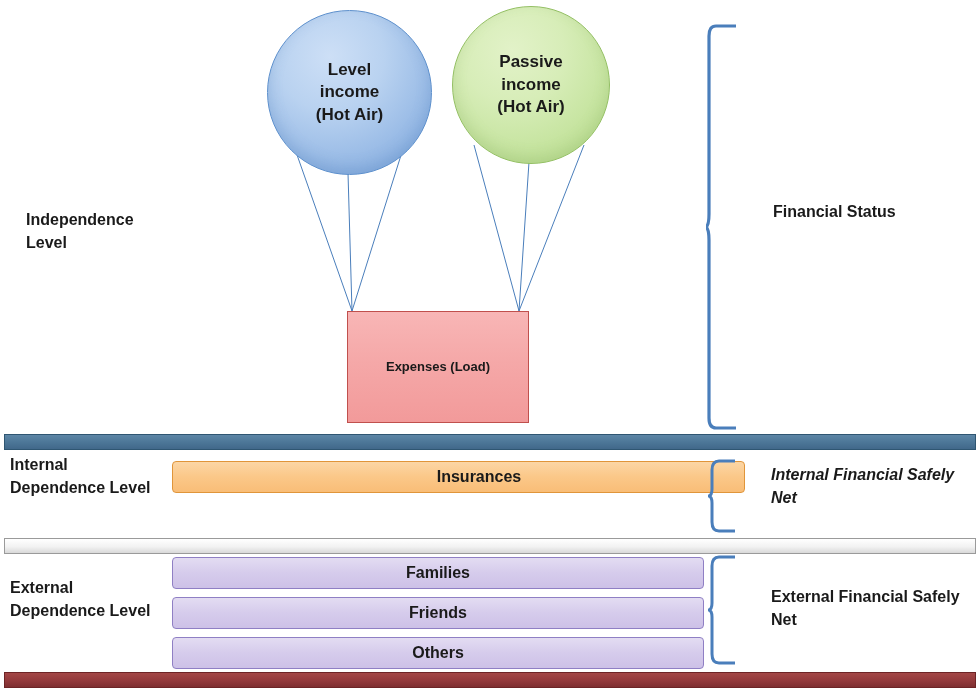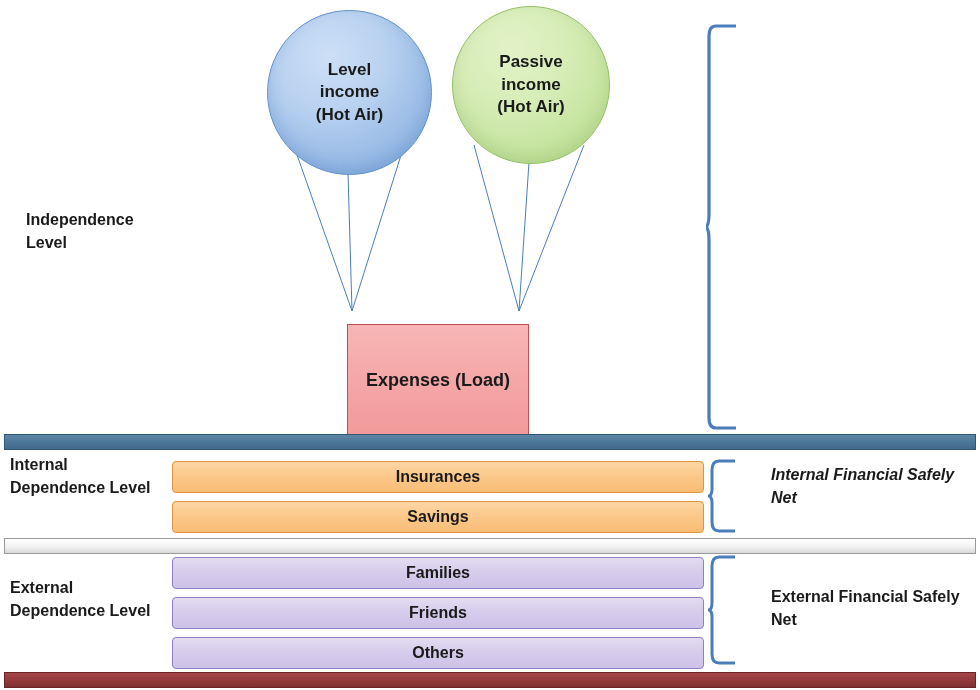--- a/index.html
+++ b/index.html
@@ -59,31 +59,31 @@
     top: 0;
     width: 980px;
     height: 690px;
     pointer-events: none;
   }
 
   
   #expenses-box {
     position: absolute;
     left: 347px;
-    top: 324px;
+    top: 311px;
     width: 180px;
     height: 110px;
     background: linear-gradient(180deg, #f8b6b6 0%, #f5a8a8 45%, #f29a9a 100%);
     border: 1px solid #c0504d;
     display: flex;
     align-items: center;
     justify-content: center;
     text-align: center;
     font-weight: bold;
-    font-size: 18px;
+    font-size: 13px;
     line-height: 1.35;
     color: #1a1a1a;
   }
 
   
   .divider {
     position: absolute;
     left: 4px;
     width: 970px;
     height: 14px;
@@ -139,20 +139,21 @@
     justify-content: center;
     font-weight: bold;
     font-size: 16px;
     color: #1a1a1a;
     left: 172px;
     width: 530px;
   }
   .bar-orange {
     background: linear-gradient(180deg, #fcd6a5 0%, #fbc889 48%, #f9bd77 100%);
     border: 1px solid #e0953a;
+    padding-left: 41px;
   }
   .bar-purple {
     background: linear-gradient(180deg, #e3dcf2 0%, #d6ccec 48%, #cdc1e7 100%);
     border: 1px solid #8f7fc4;
   }
   #bar-insurances { top: 461px; }
   #bar-savings    { top: 501px; }
   #bar-families   { top: 557px; }
   #bar-friends    { top: 597px; }
   #bar-others     { top: 637px; text-align: center; }
@@ -222,23 +223,20 @@
     <span>Level</span>
   </div>
 
   <div class="divider" id="divider-top"></div>
   <div class="divider" id="divider-mid"></div>
   <div class="divider" id="divider-bottom"></div>
 
   <div class="bar bar-orange" id="bar-insurances">
     <span>Insurances</span>
   </div>
-  <div class="bar bar-orange" id="bar-savings">
-    <span>Savings</span>
-  </div>
 
   <div class="bar bar-purple" id="bar-friends">
     <span>Friends</span>
   </div>
   <div class="bar bar-purple" id="bar-families">
     <span>Families</span>
   </div>
   <div class="bar bar-purple" id="bar-others">
     <span>Others</span>
   </div>
@@ -248,20 +246,24 @@
   </svg>
 
   <svg class="brace" id="brace-internal" viewBox="0 0 30 74" preserveAspectRatio="none">
     <path d="M 27 2 L 11 2 Q 4 2 4 11 L 4 30 Q 4 36 1 37 Q 4 38 4 44 L 4 63 Q 4 72 11 72 L 27 72" fill="none" stroke="#4a7ebb" stroke-width="3"></path>
   </svg>
 
   <svg class="brace" id="brace-external" viewBox="0 0 30 110" preserveAspectRatio="none">
     <path d="M 27 2 L 11 2 Q 4 2 4 11 L 4 48 Q 4 54 1 55 Q 4 56 4 62 L 4 99 Q 4 108 11 108 L 27 108" fill="none" stroke="#4a7ebb" stroke-width="3"></path>
   </svg>
 
+  <div class="group-label" id="label-financial-status">
+    <span>Financial</span>
+    <span>Status</span>
+  </div>
 
   <div class="group-label" id="label-internal-net">
     <span>Internal Financial</span>
     <span>Safely Net</span>
   </div>
 
   <div class="group-label" id="label-external-net">
     <span>External Financial</span>
     <span>Safely Net</span>
   </div>

